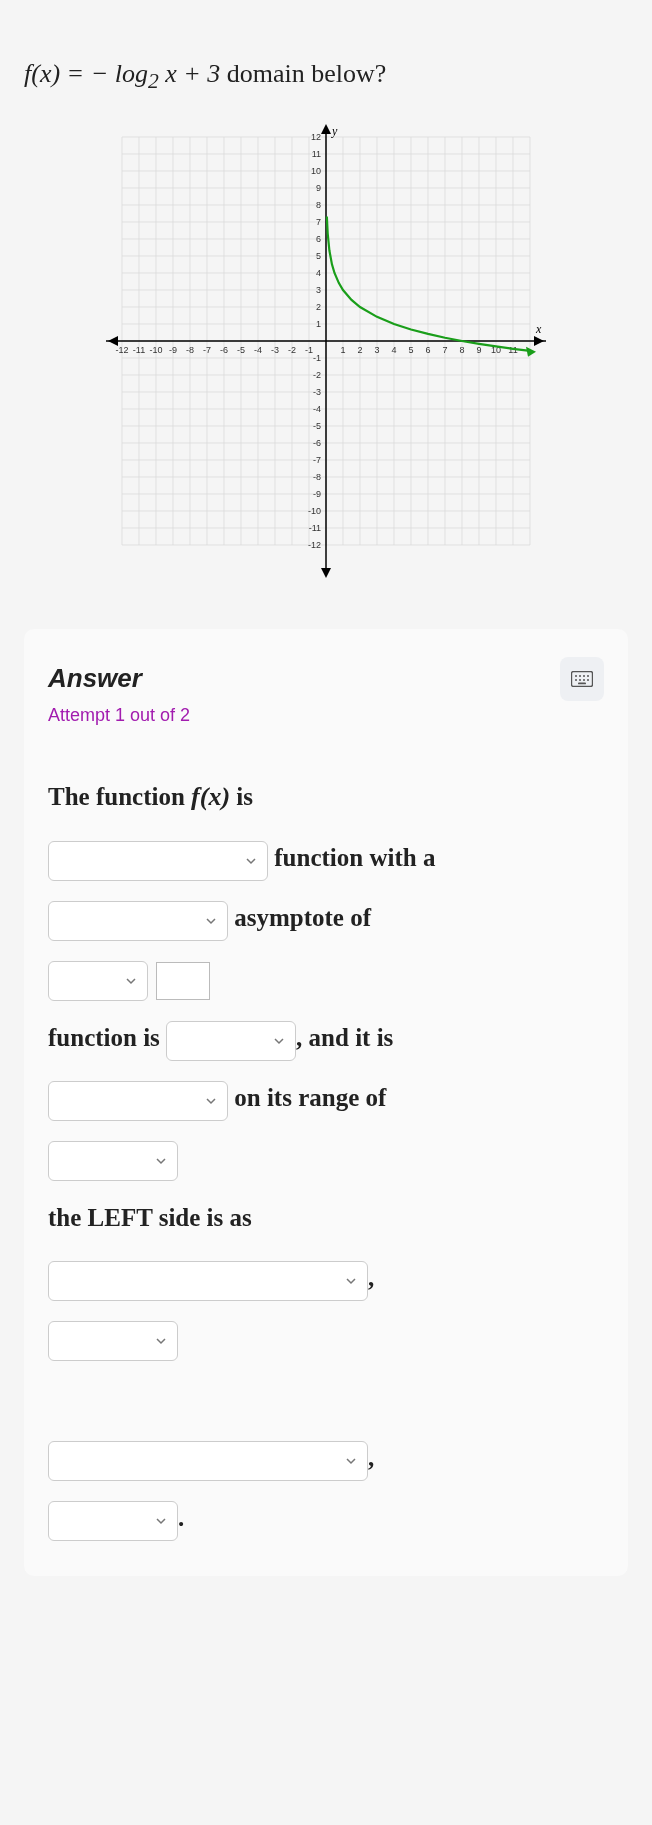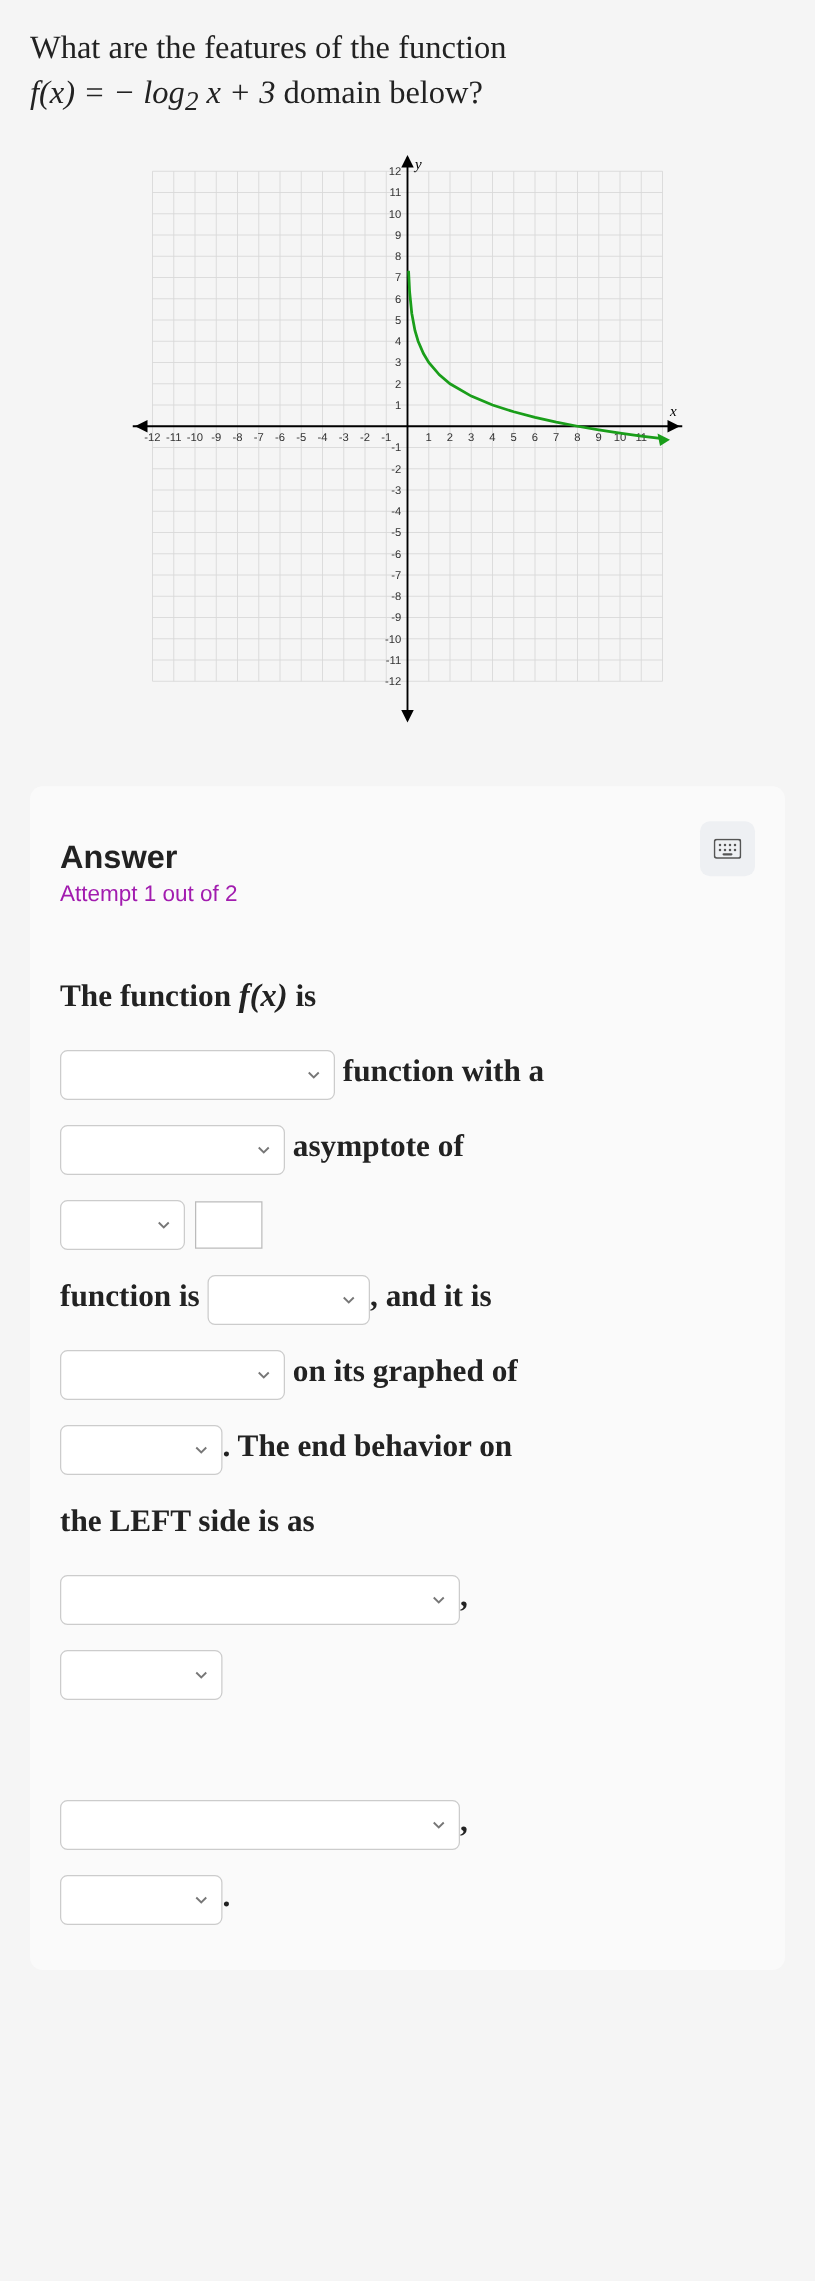--- a/index.html
+++ b/index.html
@@ -22,22 +22,23 @@
     margin: 24px 0 48px 0;
   }
   .answer-card {
     background: #fafafa;
     border-radius: 10px;
     padding: 28px 24px;
   }
   .answer-header {
     display: flex;
     justify-content: space-between;
-    align-items: flex-end;
+    align-items: center;
     margin-bottom: 4px;
+    font-style: italic;
   }
   .answer-title {
     font-size: 26px;
     font-weight: bold;
     font-family: Arial, sans-serif;
   }
   .attempt {
     font-family: Arial, sans-serif;
     color: #a21caf;
     font-size: 18px;
@@ -95,21 +96,21 @@
     align-items: center;
     gap: 8px;
     vertical-align: middle;
   }
   svg.plot { display: block; }
 </style>
 </head>
 <body>
 
 <div class="question">
-  <span>What are the features of the function</span><br>
+  <br>
   <span class="math"><span>f(x) = </span>− log<sub>2</sub> <span style="font-style:italic">x</span> + 3</span><span> domain below?</span>
 </div>
 
 <div class="chart-wrap">
   <svg class="plot" id="plot" width="440" height="460">
       <line x1="16" y1="16" x2="16" y2="424" stroke="#d8d8d8" stroke-width="0.7"></line>
       <line x1="16" y1="16" x2="424" y2="16" stroke="#d8d8d8" stroke-width="0.7"></line>
       <line x1="33" y1="16" x2="33" y2="424" stroke="#d8d8d8" stroke-width="0.7"></line>
       <line x1="16" y1="33" x2="424" y2="33" stroke="#d8d8d8" stroke-width="0.7"></line>
       <line x1="50" y1="16" x2="50" y2="424" stroke="#d8d8d8" stroke-width="0.7"></line>
@@ -270,27 +271,27 @@
       <svg class="chev" viewBox="0 0 12 12">
           <path d="M2 4 L6 8 L10 4" fill="none" stroke="#777" stroke-width="1.5"></path>
         </svg>
     </span><span>, and it is</span><br>
 
     <span class="dropdown w-md">
       <svg class="chev" viewBox="0 0 12 12">
           <path d="M2 4 L6 8 L10 4" fill="none" stroke="#777" stroke-width="1.5"></path>
         </svg>
     </span>
-    <span> on its graphed of</span><br>
+    <span> on its range of</span><br>
 
     <span class="dropdown w-sm">
       <svg class="chev" viewBox="0 0 12 12">
           <path d="M2 4 L6 8 L10 4" fill="none" stroke="#777" stroke-width="1.5"></path>
         </svg>
-    </span><span>. The end behavior on</span><br>
+    </span><br>
 
     <span>the LEFT side is as</span><br>
 
     <span class="dropdown w-xl">
       <svg class="chev" viewBox="0 0 12 12">
           <path d="M2 4 L6 8 L10 4" fill="none" stroke="#777" stroke-width="1.5"></path>
         </svg>
     </span><span>,</span><br>
 
     <span class="dropdown w-sm">

